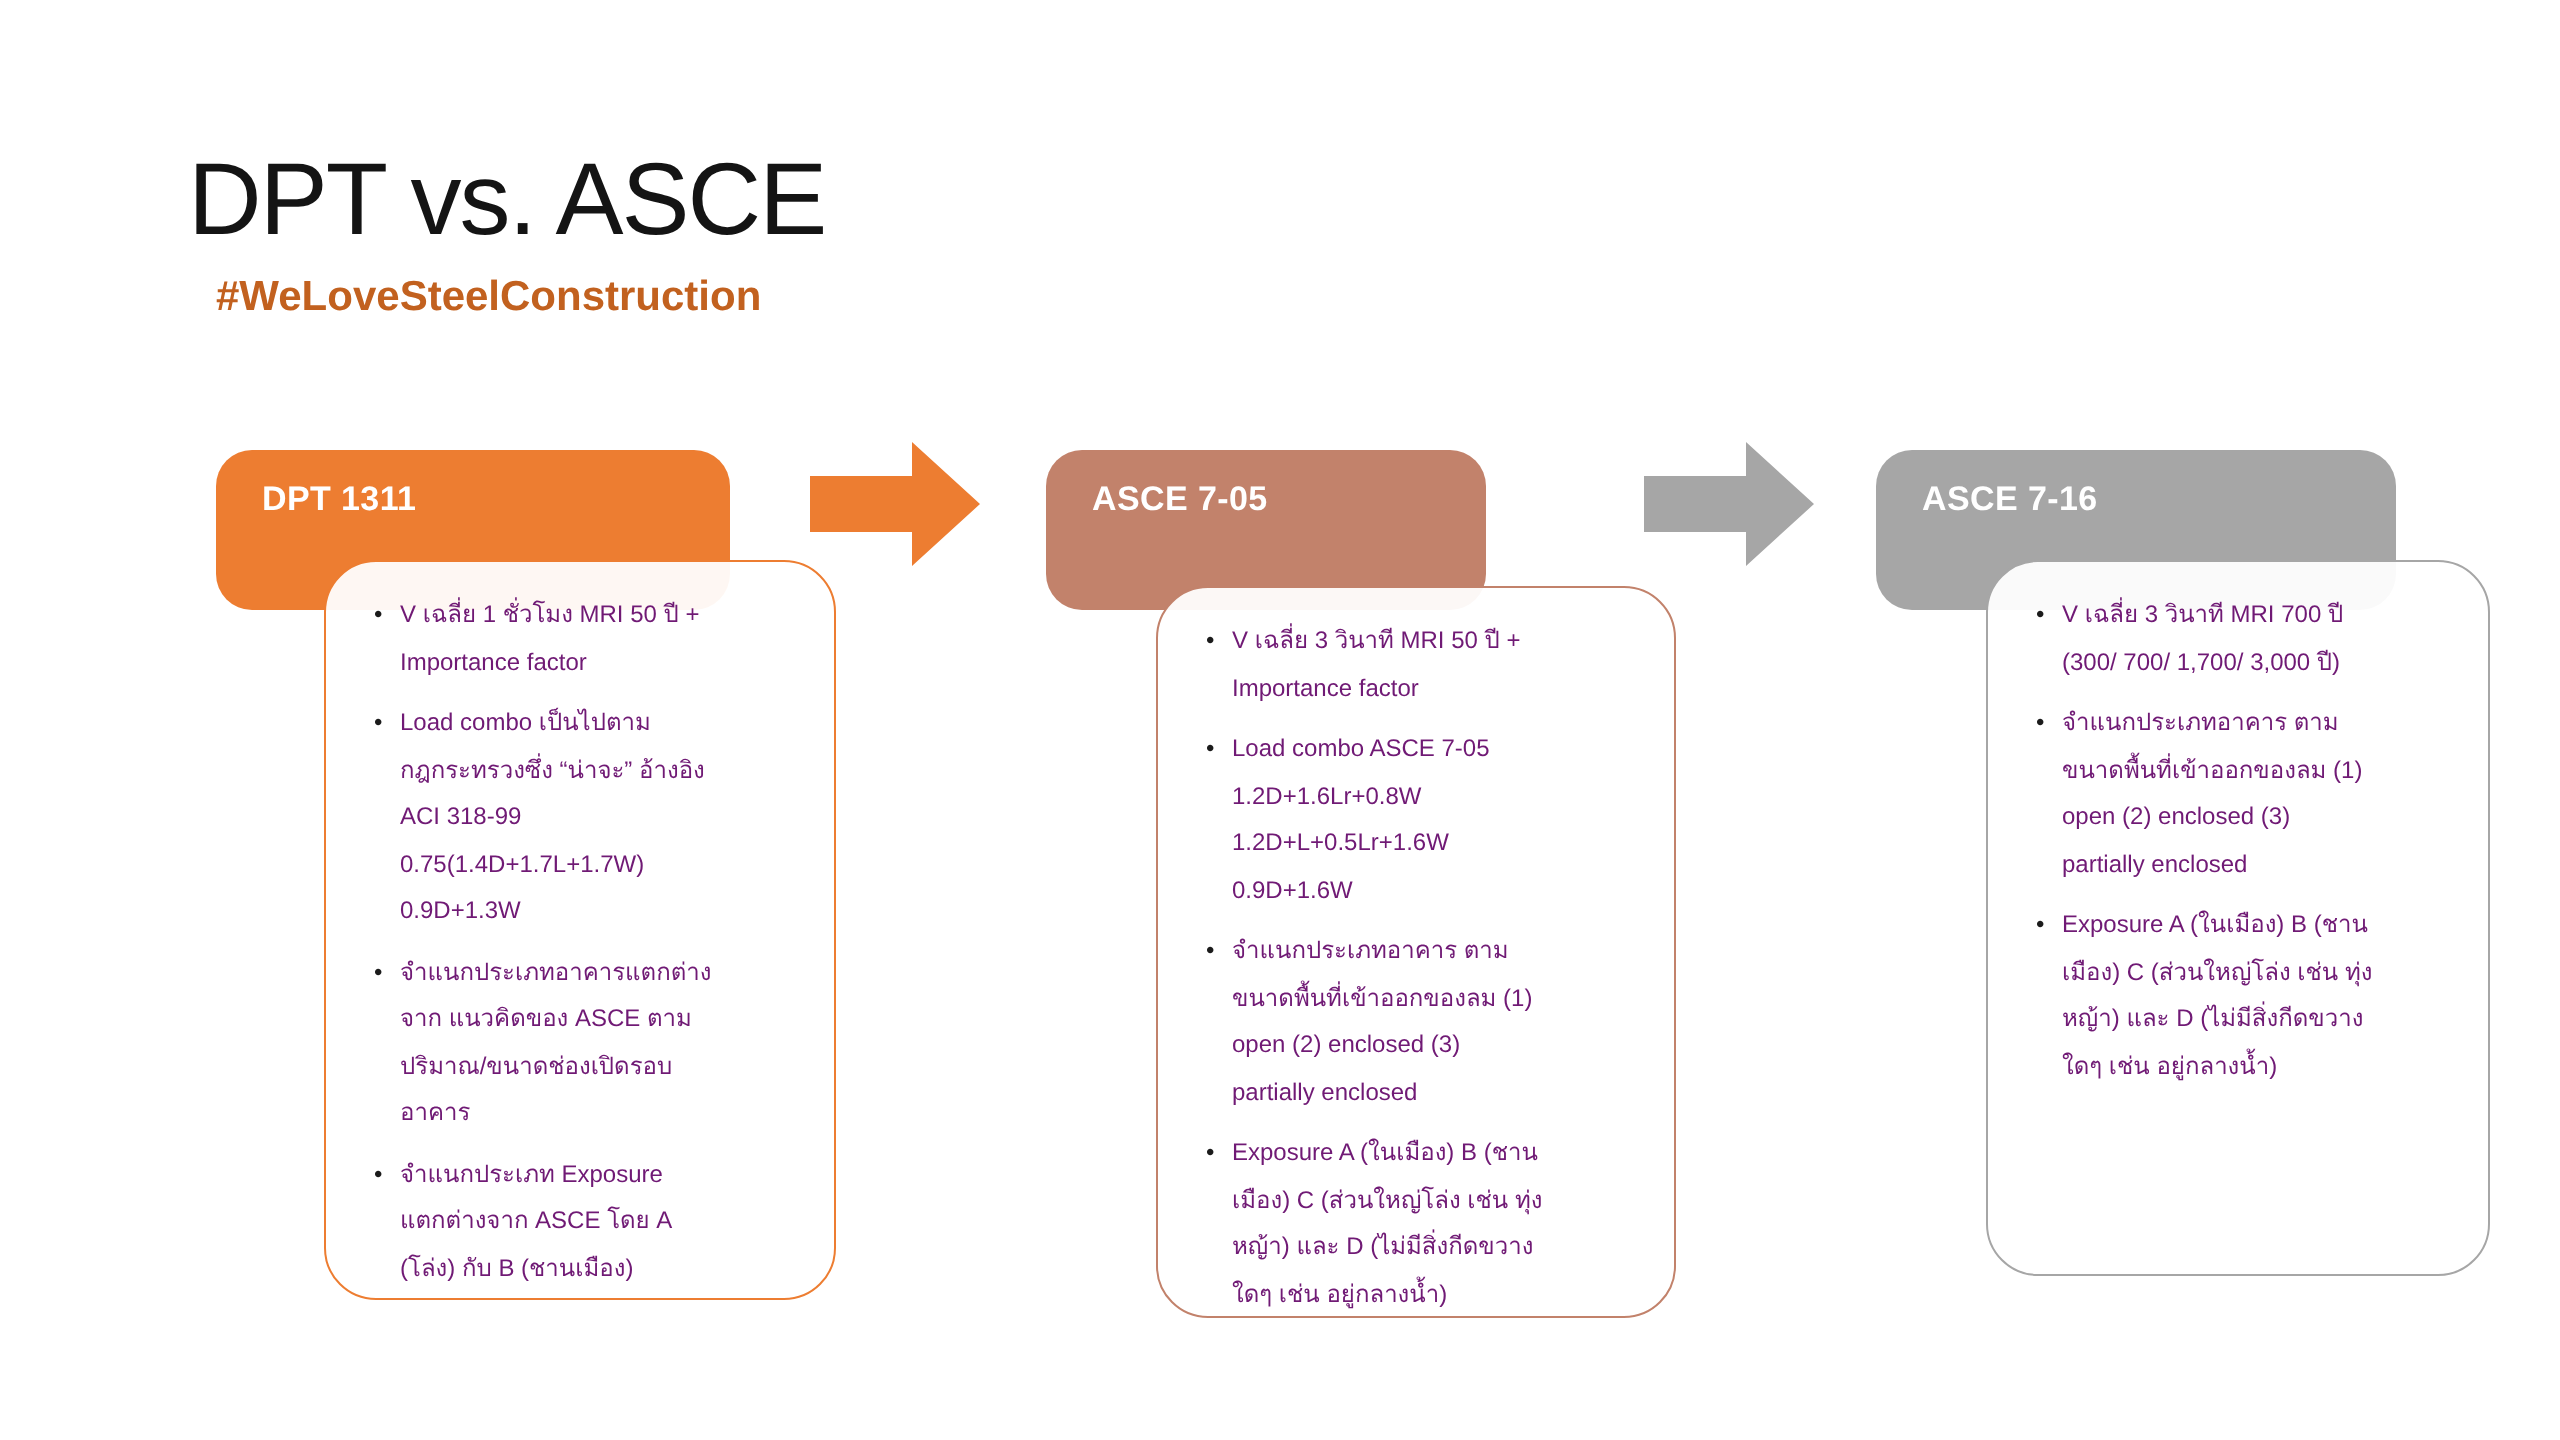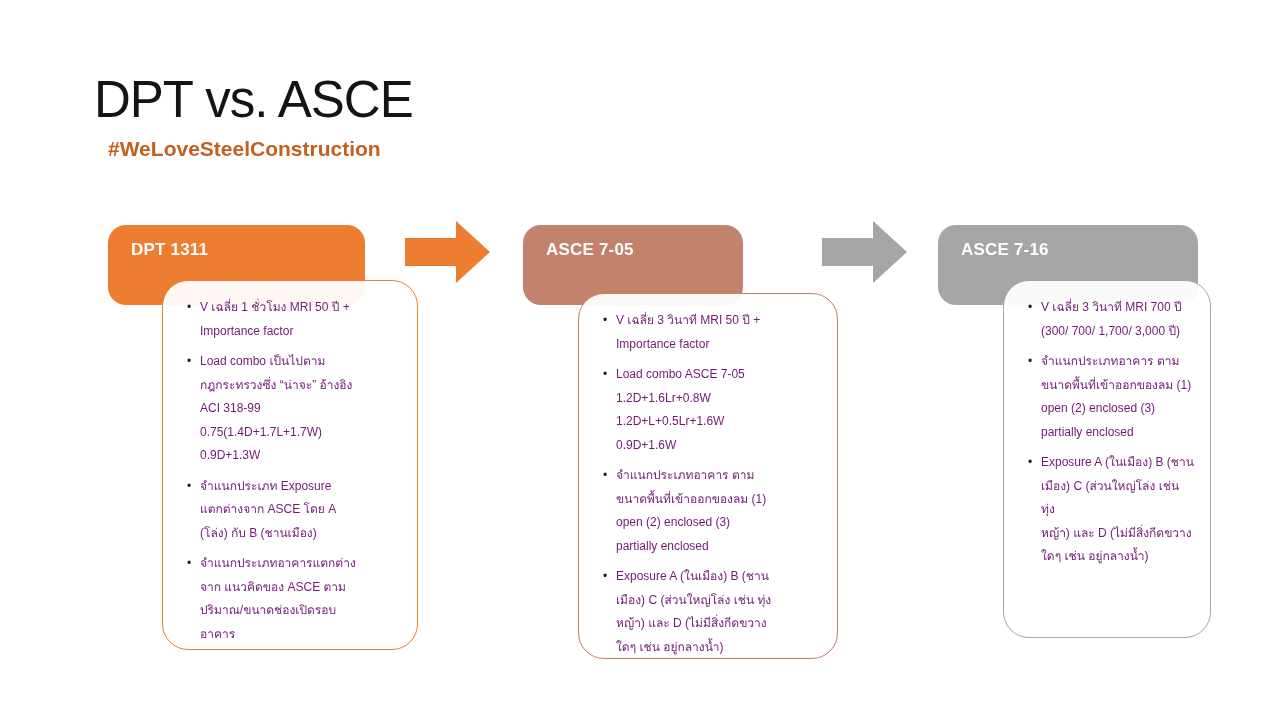--- a/index.html
+++ b/index.html
@@ -58,21 +58,21 @@
     position:absolute;left:0;top:0;
     color:#1B1B1B;
   }
   .arrow{position:absolute;top:221px;width:85px;height:62px;}
   .arrow svg{display:block;width:100%;height:100%;}
   .arrow polygon{fill:var(--accent);}
 
   
   #col-1{left:108px;} #col-1 .col-header{width:257px;} #col-1 .card{left:54px;top:55px;width:256px;height:370px;}
   #col-2{left:523px;} #col-2 .col-header{width:220px;} #col-2 .card{left:55px;top:68px;width:260px;height:366px;}
-  #col-3{left:938px;} #col-3 .col-header{width:260px;} #col-3 .card{left:65px;top:55px;width:208px;height:358px;}
+  #col-3{left:938px;} #col-3 .col-header{width:260px;} #col-3 .card{left:55px;top:55px;width:252px;height:358px;}
   #arrow-1{left:405px;}
   #arrow-2{left:822px;}
 </style>
 </head>
 <body>
 
 <div class="slide">
 
   <div class="title">DPT vs. ASCE</div>
   <div class="hashtag">#WeLoveSteelConstruction</div>
@@ -83,27 +83,27 @@
     </div>
     <div class="card">
       <ul class="bullets">
           <li>V เฉลี่ย 1 ชั่วโมง MRI 50 ปี +
 Importance factor</li>
           <li>Load combo เป็นไปตาม
 กฎกระทรวงซึ่ง “น่าจะ” อ้างอิง
 ACI 318-99
 0.75(1.4D+1.7L+1.7W)
 0.9D+1.3W</li>
-          <li>จำแนกประเภท Exposure
-แตกต่างจาก ASCE โดย A
-(โล่ง) กับ B (ชานเมือง)</li>
           <li>จำแนกประเภทอาคารแตกต่าง
 จาก แนวคิดของ ASCE ตาม
 ปริมาณ/ขนาดช่องเปิดรอบ
 อาคาร</li>
+          <li>จำแนกประเภท Exposure
+แตกต่างจาก ASCE โดย A
+(โล่ง) กับ B (ชานเมือง)</li>
         </ul>
     </div>
   </div>
 
   <div class="arrow" id="arrow-1" style="--accent: #ED7D31;">
     <svg viewBox="0 0 85 62" xmlns="http://www.w3.org/2000/svg">
       <polygon points="0,17 51,17 51,0 85,31 51,62 51,45 0,45"></polygon>
     </svg>
   </div>
 

